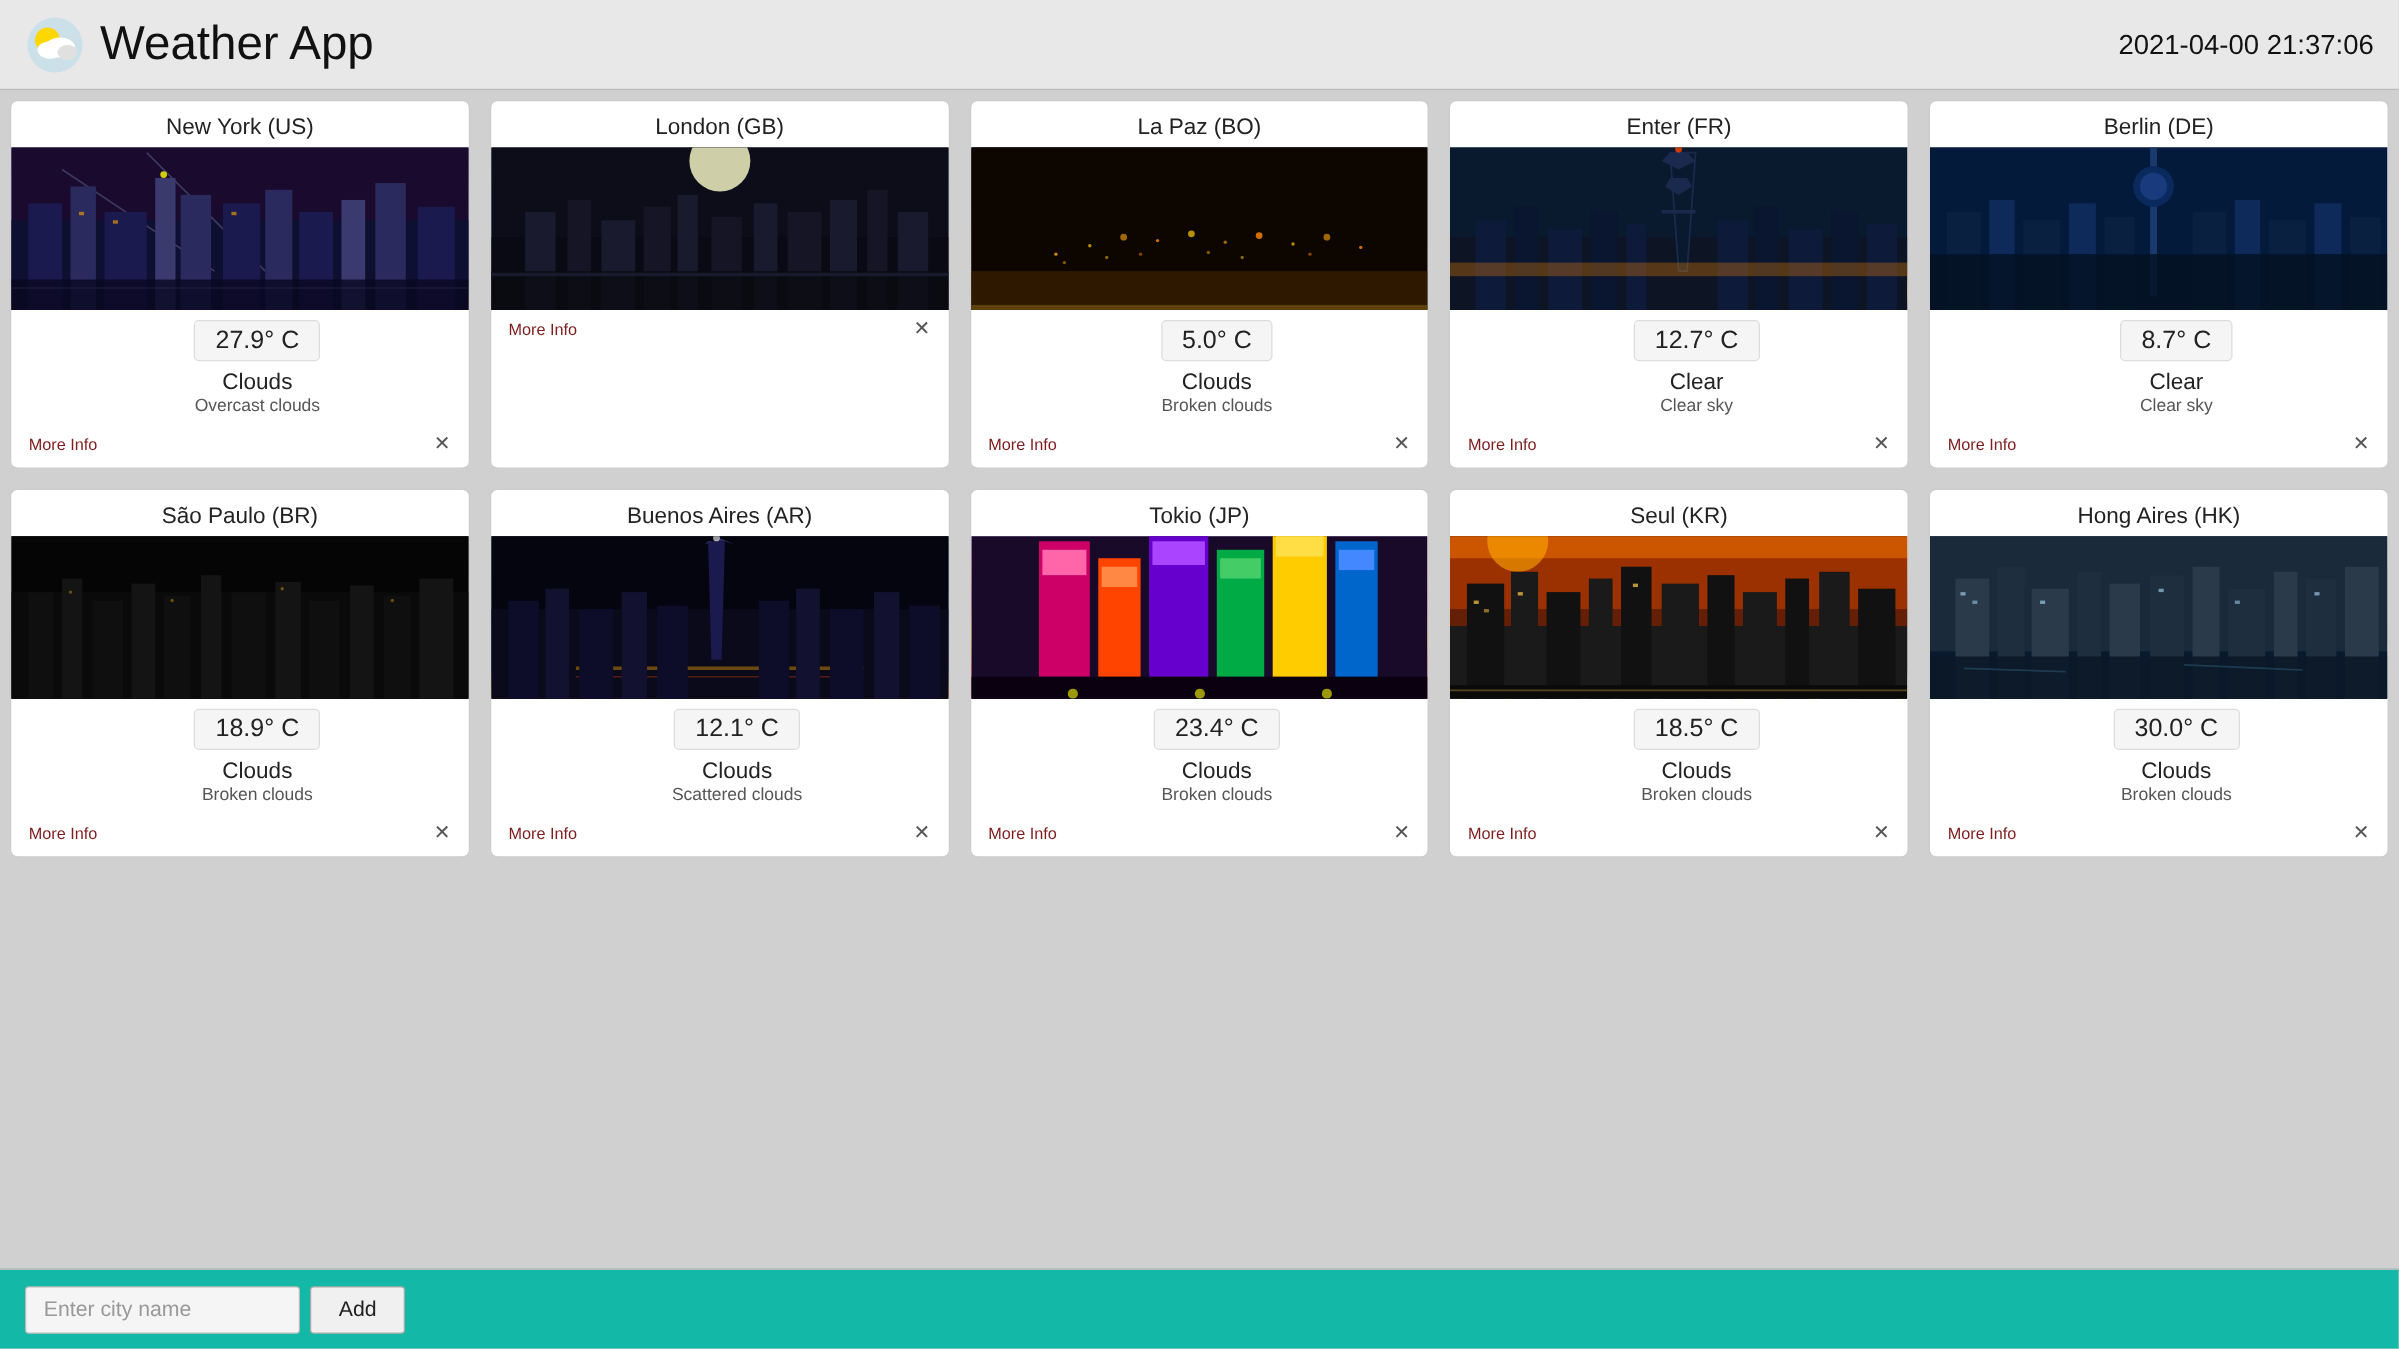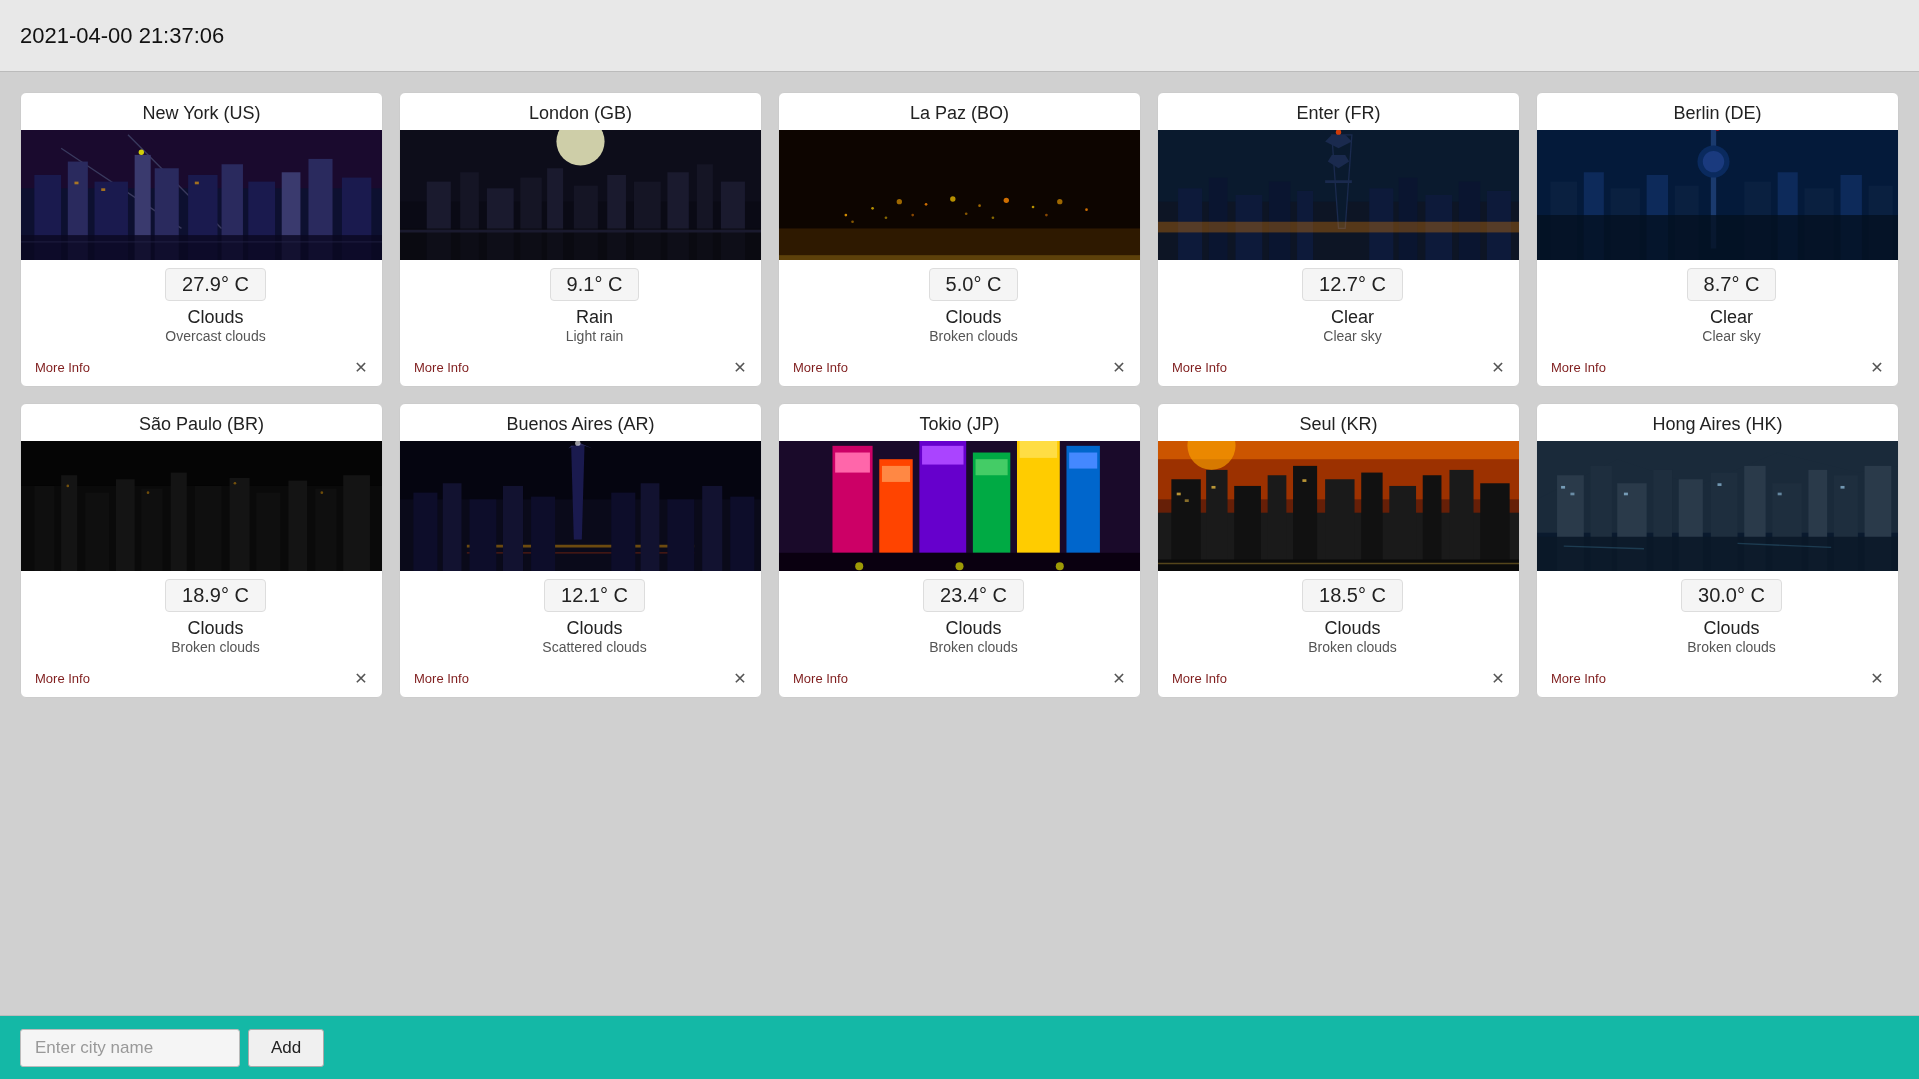--- a/index.html
+++ b/index.html
@@ -33,21 +33,21 @@
       font-weight: 400;
       color: #111;
     }
     .datetime {
       font-size: 22px;
       color: #111;
       font-weight: 400;
     }
     .main-content {
       flex: 1;
-      padding: 20px;
+      padding: 8px;
       overflow-y: auto;
     }
     .city-grid {
       display: grid;
       grid-template-columns: repeat(5, 1fr);
       gap: 16px;
       margin-bottom: 16px;
     }
     .city-card {
       background: #fff;
@@ -167,20 +167,30 @@
       padding: 8px 22px;
       font-size: 17px;
       cursor: pointer;
       color: #222;
     }
   </style>
 </head>
 <body>
 
 <header>
+  <div class="header-left">
+    <svg class="app-icon" viewBox="0 0 48 48" xmlns="http://www.w3.org/2000/svg">
+      <circle cx="24" cy="24" r="22" fill="#87CEEB" opacity="0.3"></circle>
+      <circle cx="18" cy="20" r="10" fill="#FFD700"></circle>
+      <ellipse cx="28" cy="26" rx="12" ry="8" fill="white"></ellipse>
+      <ellipse cx="20" cy="28" rx="10" ry="7" fill="white"></ellipse>
+      <ellipse cx="34" cy="30" rx="8" ry="6" fill="#e0e0e0"></ellipse>
+    </svg>
+    <span class="app-title">Weather App</span>
+  </div>
   <span class="datetime">2021-04-00 21:37:06</span>
 </header>
 
 <div class="main-content">
   <div class="city-grid" id="city-grid">
   <div class="city-card">
       <div class="city-name">New York (US)</div>
       <div class="city-image-block img-newyork">
         <svg width="100%" height="130" viewBox="0 0 270 130" xmlns="http://www.w3.org/2000/svg" preserveAspectRatio="xMidYMid slice">
 
@@ -239,25 +249,20 @@
         <rect x="155" y="50" width="14" height="80" fill="#1a1a2e"></rect>
         <rect x="175" y="55" width="20" height="75" fill="#151525"></rect>
         <rect x="200" y="48" width="16" height="82" fill="#1a1a2e"></rect>
         <rect x="222" y="42" width="12" height="88" fill="#151525"></rect>
         <rect x="240" y="55" width="18" height="75" fill="#1a1a2e"></rect>
         <rect x="0" y="90" width="270" height="40" fill="#0a0a10" opacity="0.7"></rect>
         <line x1="0" y1="92" x2="270" y2="92" stroke="#1a1a2e" stroke-width="2"></line>
 
         </svg>
       </div>
-      <div class="weather-info">
-        <div class="temp-box">9.1° C</div>
-        <div class="weather-main">Rain</div>
-        <div class="weather-desc">Light rain</div>
-      </div>
       <div class="card-footer">
         <button class="more-info-btn">More Info</button>
         <button class="close-btn">✕</button>
       </div>
     </div>
       <div class="city-card">
       <div class="city-name">La Paz (BO)</div>
       <div class="city-image-block img-lapaz">
         <svg width="100%" height="130" viewBox="0 0 270 130" xmlns="http://www.w3.org/2000/svg" preserveAspectRatio="xMidYMid slice">
 

